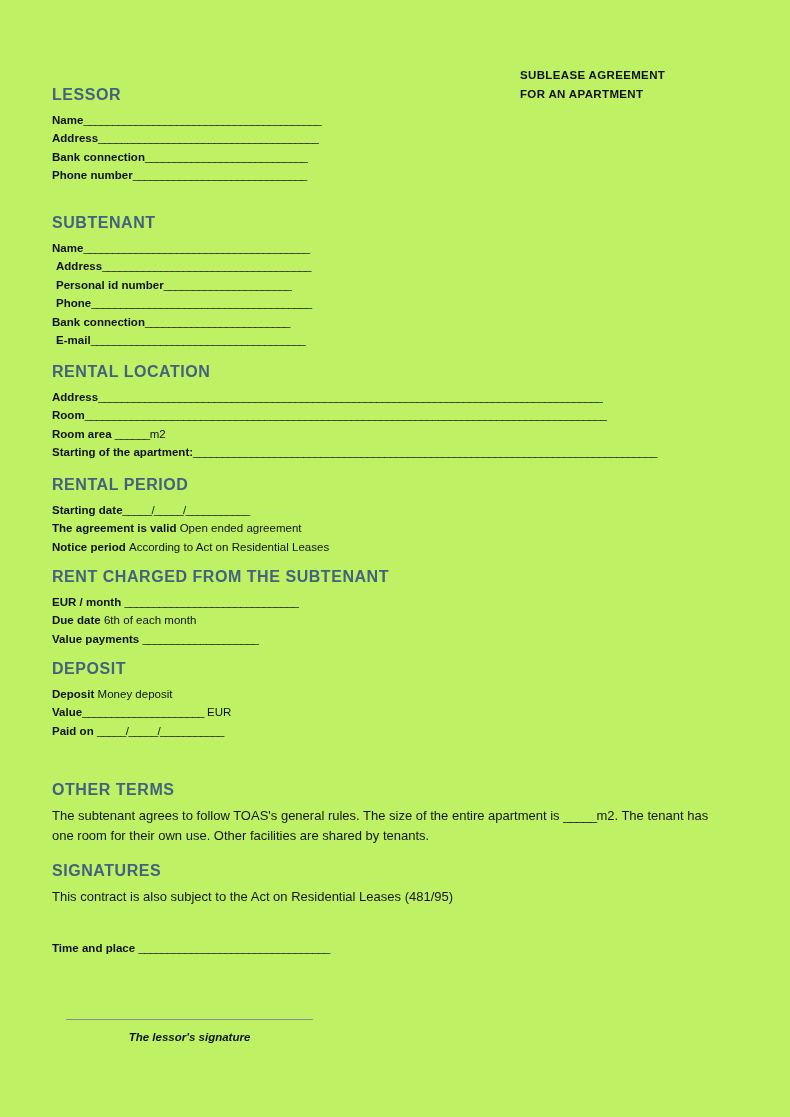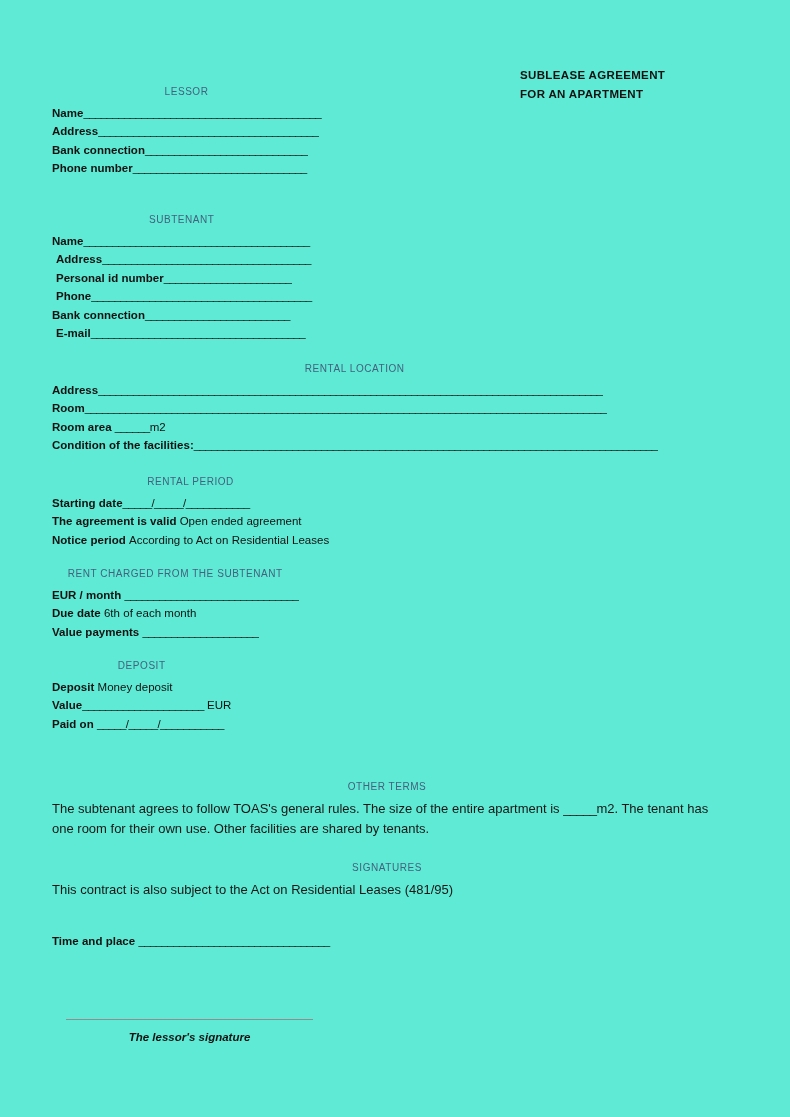--- a/index.html
+++ b/index.html
@@ -12,21 +12,21 @@
     height: 1117px;
     position: relative;
     font-family: "Liberation Sans", sans-serif;
     color: #1a1a1a;
     overflow: hidden;
   }
 
   .page {
     position: absolute;
     inset: 0;
-    background: #5eead4;
+    background: #bef264;
   }
 
   
   .doc-title {
     position: absolute;
     left: 520px;
     top: 66px;
     font-size: 11.5px;
     font-weight: bold;
     line-height: 19px;
@@ -35,27 +35,26 @@
   }
   .doc-title div { white-space: nowrap; }
 
   
   .col {
     position: absolute;
     left: 52px;
   }
 
   .section-heading {
-    font-size: 10px;
-    font-weight: normal;
+    font-size: 16px;
+    font-weight: bold;
     color: #44617d;
     letter-spacing: 0.55px;
     margin: 0 0 7px 0;
     white-space: nowrap;
-    text-align: center;
   }
 
   .field-line {
     font-size: 11.5px;
     font-weight: bold;
     color: #111111;
     line-height: 18.4px;
     white-space: nowrap;
     letter-spacing: 0.02px;
   }
@@ -127,21 +126,21 @@
     <div class="field-line indent1"><span>Phone</span><span class="rule">______________________________________</span></div>
     <div class="field-line"><span>Bank connection</span><span class="rule">_________________________</span></div>
     <div class="field-line indent1"><span>E-mail</span><span class="rule">_____________________________________</span></div>
   </div>
 
   <div class="col" style="top:363px;">
     <div class="section-heading">RENTAL LOCATION</div>
     <div class="field-line"><span>Address</span><span class="rule">_______________________________________________________________________________________</span></div>
     <div class="field-line"><span>Room</span><span class="rule">__________________________________________________________________________________________</span></div>
     <div class="field-line"><span>Room area</span><span>&nbsp;</span><span class="rule">______</span><span class="val">m2</span></div>
-    <div class="field-line"><span>Condition of the facilities:</span><span class="rule">________________________________________________________________________________</span></div>
+    <div class="field-line"><span>Starting of the apartment:</span><span class="rule">________________________________________________________________________________</span></div>
   </div>
 
   <div class="col" style="top:476px;">
     <div class="section-heading">RENTAL PERIOD</div>
     <div class="field-line"><span>Starting date</span><span class="rule">_____/_____/___________</span></div>
     <div class="field-line"><span>The agreement is valid</span><span>&nbsp;</span><span class="val">Open ended agreement</span></div>
     <div class="field-line"><span>Notice period</span><span>&nbsp;</span><span class="val">According to Act on Residential Leases</span></div>
   </div>
 
   <div class="col" style="top:568px;">

